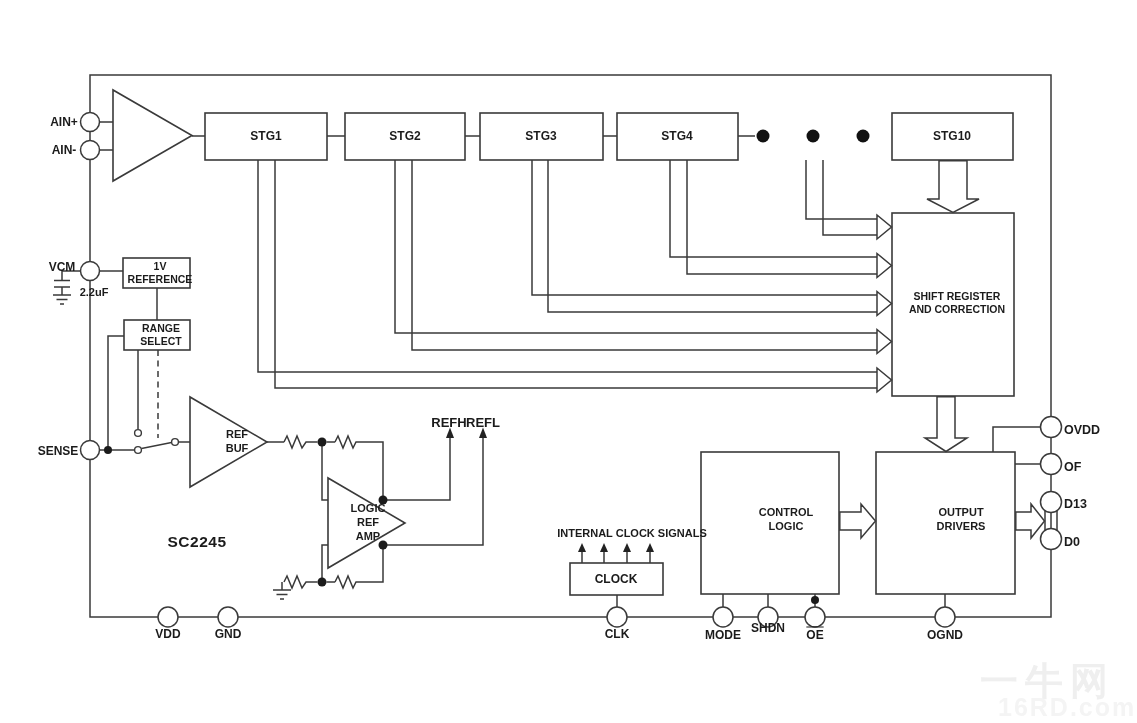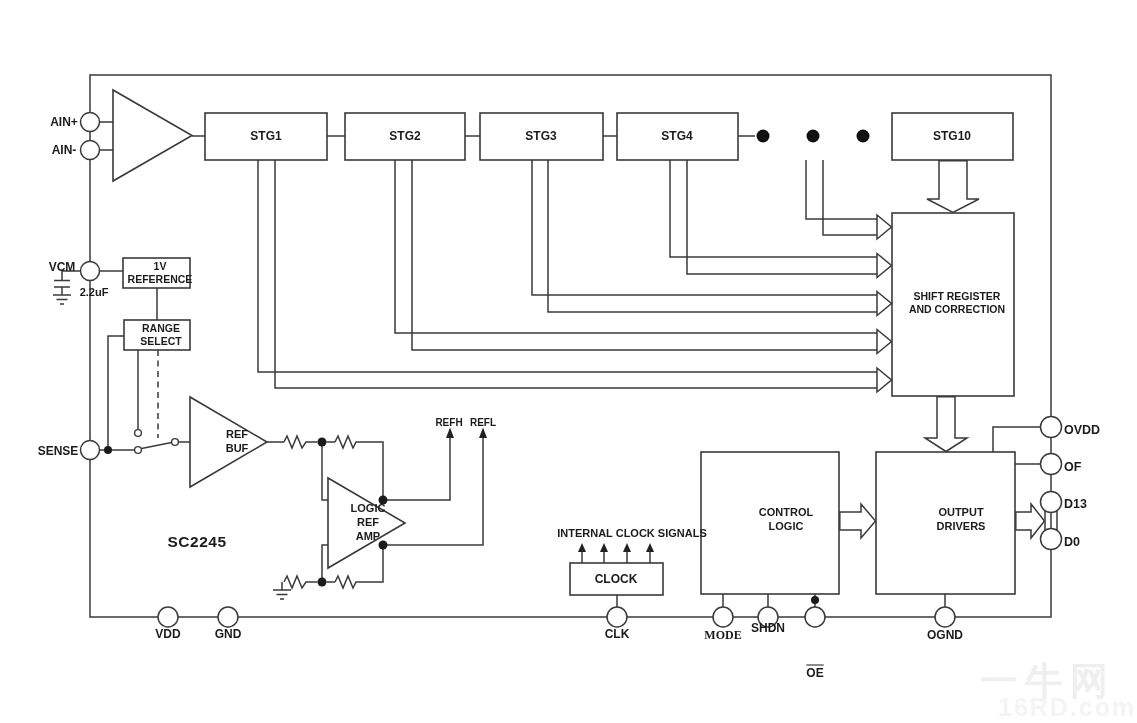--- a/index.html
+++ b/index.html
@@ -3,25 +3,25 @@
 <meta charset="utf-8">
 <style>
   html,body{margin:0;padding:0;background:#fff;}
   #stage{position:relative;width:1137px;height:723px;background:#fff;overflow:hidden;
          font-family:"Liberation Sans",sans-serif;}
   .title{position:absolute;left:36px;top:16px;font:bold 23px "Liberation Serif",serif;
          letter-spacing:1.5px;color:var(--title-color,#1f4e8c);}
   .lbl{position:absolute;transform:translate(-50%,-50%);white-space:nowrap;text-align:center;
        font:bold 12px "Liberation Sans",sans-serif;color:#1b1b1b;line-height:1.25;}
   .lbl span{display:block;}
-  .f10{font-size:10.5px;padding-left:8px;} .f11{font-size:11px;margin-left:16px;} .f115{font-size:10px;}
+  .f10{font-size:10.5px;padding-left:8px;} .f11{font-size:11px;margin-left:16px;} .f115{font-size:13px;}
   .f15{font-size:15.5px;letter-spacing:.5px;}
   .rlbl{position:absolute;transform:translateY(-50%);white-space:nowrap;
         font:bold 12.5px "Liberation Sans",sans-serif;color:#1b1b1b;}
-  .overline{text-decoration:overline;margin-top:38px;}
+  .overline{text-decoration:overline;}
   .wm-center{position:absolute;left:512px;top:396px;font:400 33px "Liberation Sans",sans-serif;
              color:var(--wm-color,#4e4e4e);letter-spacing:1px;}
   .caption{position:absolute;left:575px;top:668px;transform:translateX(-50%);
            font:19px "Liberation Serif",serif;color:#111;letter-spacing:1px;white-space:nowrap;}
   .wm-site{position:absolute;left:980px;top:656px;font:bold 38px "Liberation Sans",sans-serif;
            color:var(--wm-faint,#efefef);letter-spacing:7px;white-space:nowrap;}
   .wm-domain{position:absolute;left:998px;top:693px;font:bold 25px "Liberation Sans",sans-serif;
              color:#f4f4f4;letter-spacing:2px;white-space:nowrap;}
   svg{position:absolute;left:0;top:0;}
 </style>
@@ -196,21 +196,21 @@
   <div class="lbl f15" style="left:197px;top:542px;">SC2245</div>
   <div class="lbl f11" style="left:78px;top:293px;">2.2uF</div>
 
   <div class="lbl" style="left:64px;top:122px;">AIN+</div>
   <div class="lbl" style="left:64px;top:150px;">AIN-</div>
   <div class="lbl" style="left:62px;top:267px;">VCM</div>
   <div class="lbl" style="left:58px;top:451px;">SENSE</div>
   <div class="lbl" style="left:168px;top:634px;">VDD</div>
   <div class="lbl" style="left:228px;top:634px;">GND</div>
   <div class="lbl" style="left:617px;top:634px;">CLK</div>
-  <div class="lbl" style="left:723px;top:635px;font-family:Liberation Serif, serif;">MODE</div>
+  <div class="lbl" style="left:723px;top:635px;">MODE</div>
   <div class="lbl" style="left:768px;top:628px;">SHDN</div>
   <div class="lbl overline" style="left:815px;top:635px;">OE</div>
   <div class="lbl" style="left:945px;top:635px;">OGND</div>
   <div class="rlbl" style="left:1064px;top:430px;">OVDD</div>
   <div class="rlbl" style="left:1064px;top:467px;">OF</div>
   <div class="rlbl" style="left:1064px;top:504px;">D13</div>
   <div class="rlbl" style="left:1064px;top:542px;">D0</div>
 
   <div class="wm-site">一牛网</div>
   <div class="wm-domain">16RD.com</div>

